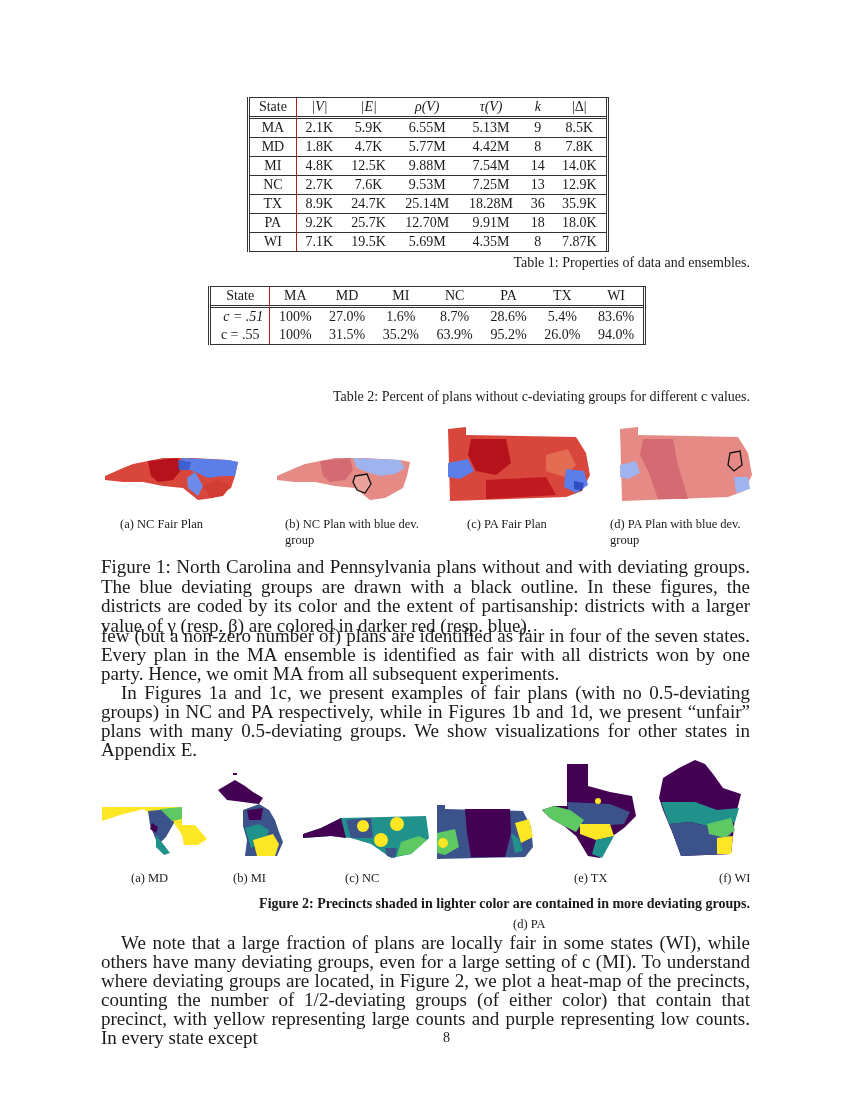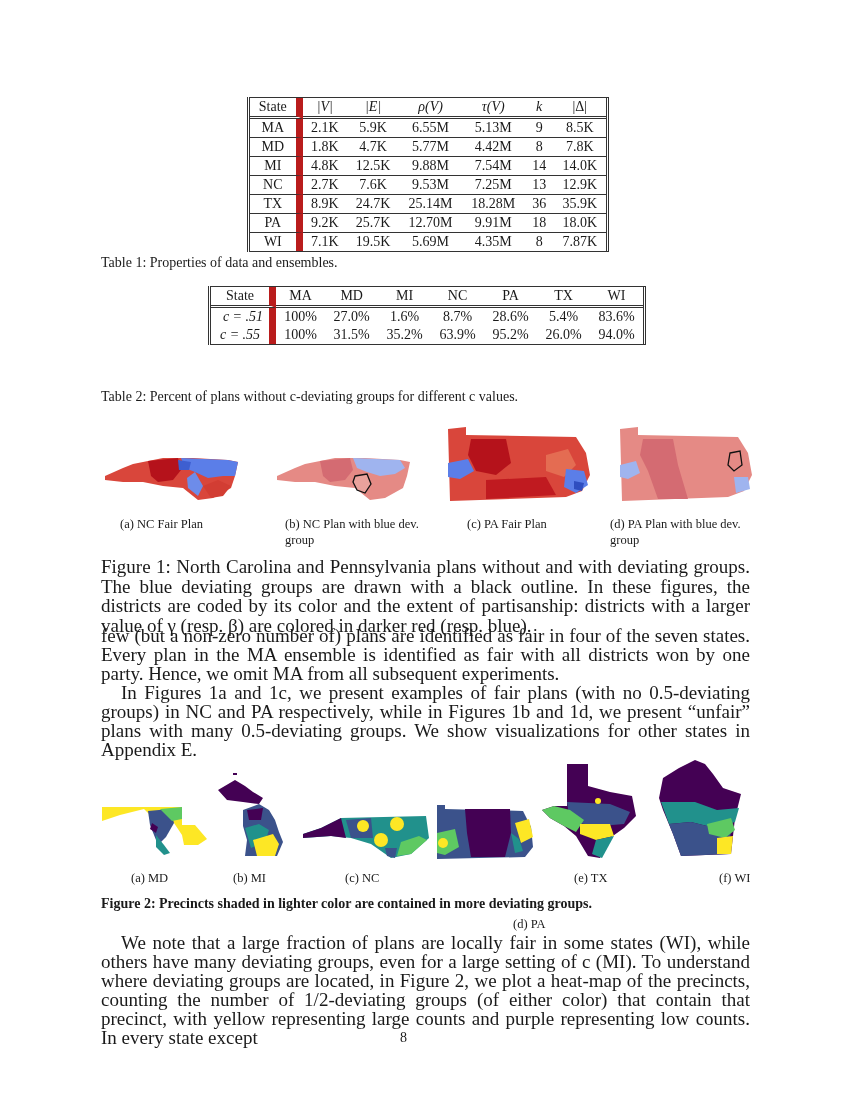--- a/index.html
+++ b/index.html
@@ -4,23 +4,23 @@
 <style>
   html, body { margin:0; padding:0; background:#fff; }
   body { width:850px; height:1100px; position:relative; overflow:hidden;
          font-family:"DejaVu Serif","Liberation Serif",serif; color:#1a1a1a; }
   table.tbl { border-collapse:separate; border-spacing:0; font-family:"Liberation Serif",serif; font-size:14px; }
   .tbl-wrap { position:absolute; border-left:3px double #333; border-right:3px double #333; border-top:1px solid #333; border-bottom:1px solid #333; }
   .tbl td, .tbl th { font-weight:normal; text-align:center; padding:0 6px; height:18px; line-height:18px; }
   .tbl thead th { border-bottom:3px double #333; }
   .tbl tbody tr td { border-top:1px solid #333; }
   .tbl tbody tr:first-child td { border-top:none; }
-  .tbl .sep { border-right:7px solid #b91c1c; }
+  .tbl .sep { border-right:1px solid #b91c1c; }
   .t2 tbody tr td { border-top:none; }
-  .caption { position:absolute; font-family:"Liberation Serif",serif; font-size:14px; text-align:left; }
+  .caption { position:absolute; font-family:"Liberation Serif",serif; font-size:14px; text-align:right; }
   .subcap { position:absolute; font-family:"Liberation Serif",serif; font-size:12.5px; line-height:16px; }
   .para { position:absolute; left:101px; width:649px; font-family:"Liberation Serif",serif; font-size:19px; line-height:19px; text-align:justify; }
   .indent { text-indent:20px; }
   svg { position:absolute; }
 </style>
 </head>
 <body>
 
 <div class="tbl-wrap" style="left:247px; top:97px; width:356px;">
   <table class="tbl" style="width:356px;">
@@ -123,21 +123,21 @@
           <td class="sep" style="font-style: italic; text-align: right;">c = .51</td>
           <td>100%</td>
           <td>27.0%</td>
           <td>1.6%</td>
           <td>8.7%</td>
           <td>28.6%</td>
           <td>5.4%</td>
           <td>83.6%</td>
         </tr>
         <tr>
-          <td class="sep" style="font-style: italic;">c = .55</td>
+          <td class="sep" style="">c = .55</td>
           <td>100%</td>
           <td>31.5%</td>
           <td>35.2%</td>
           <td>63.9%</td>
           <td>95.2%</td>
           <td>26.0%</td>
           <td>94.0%</td>
         </tr>
       </tbody>
   </table>

